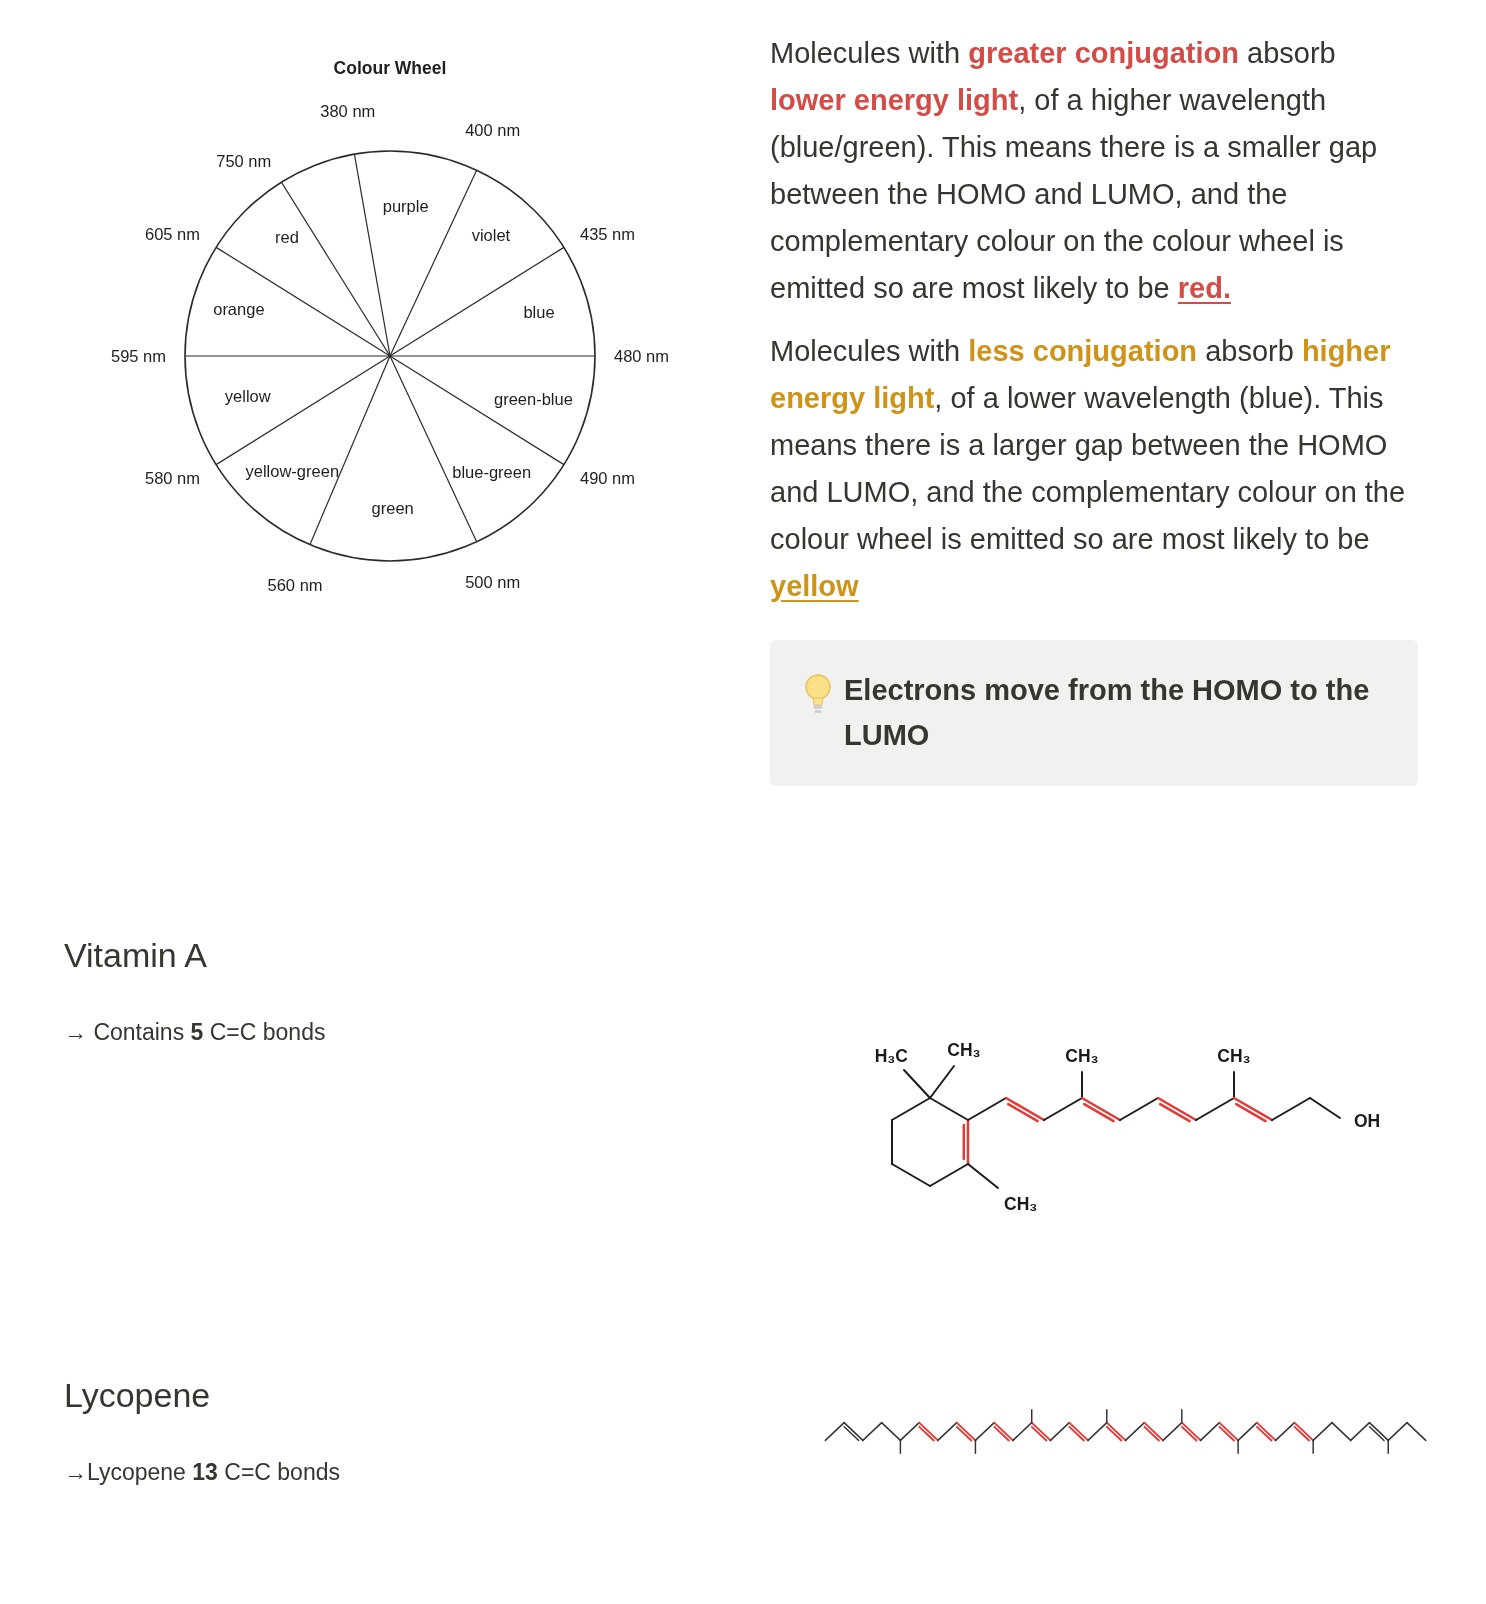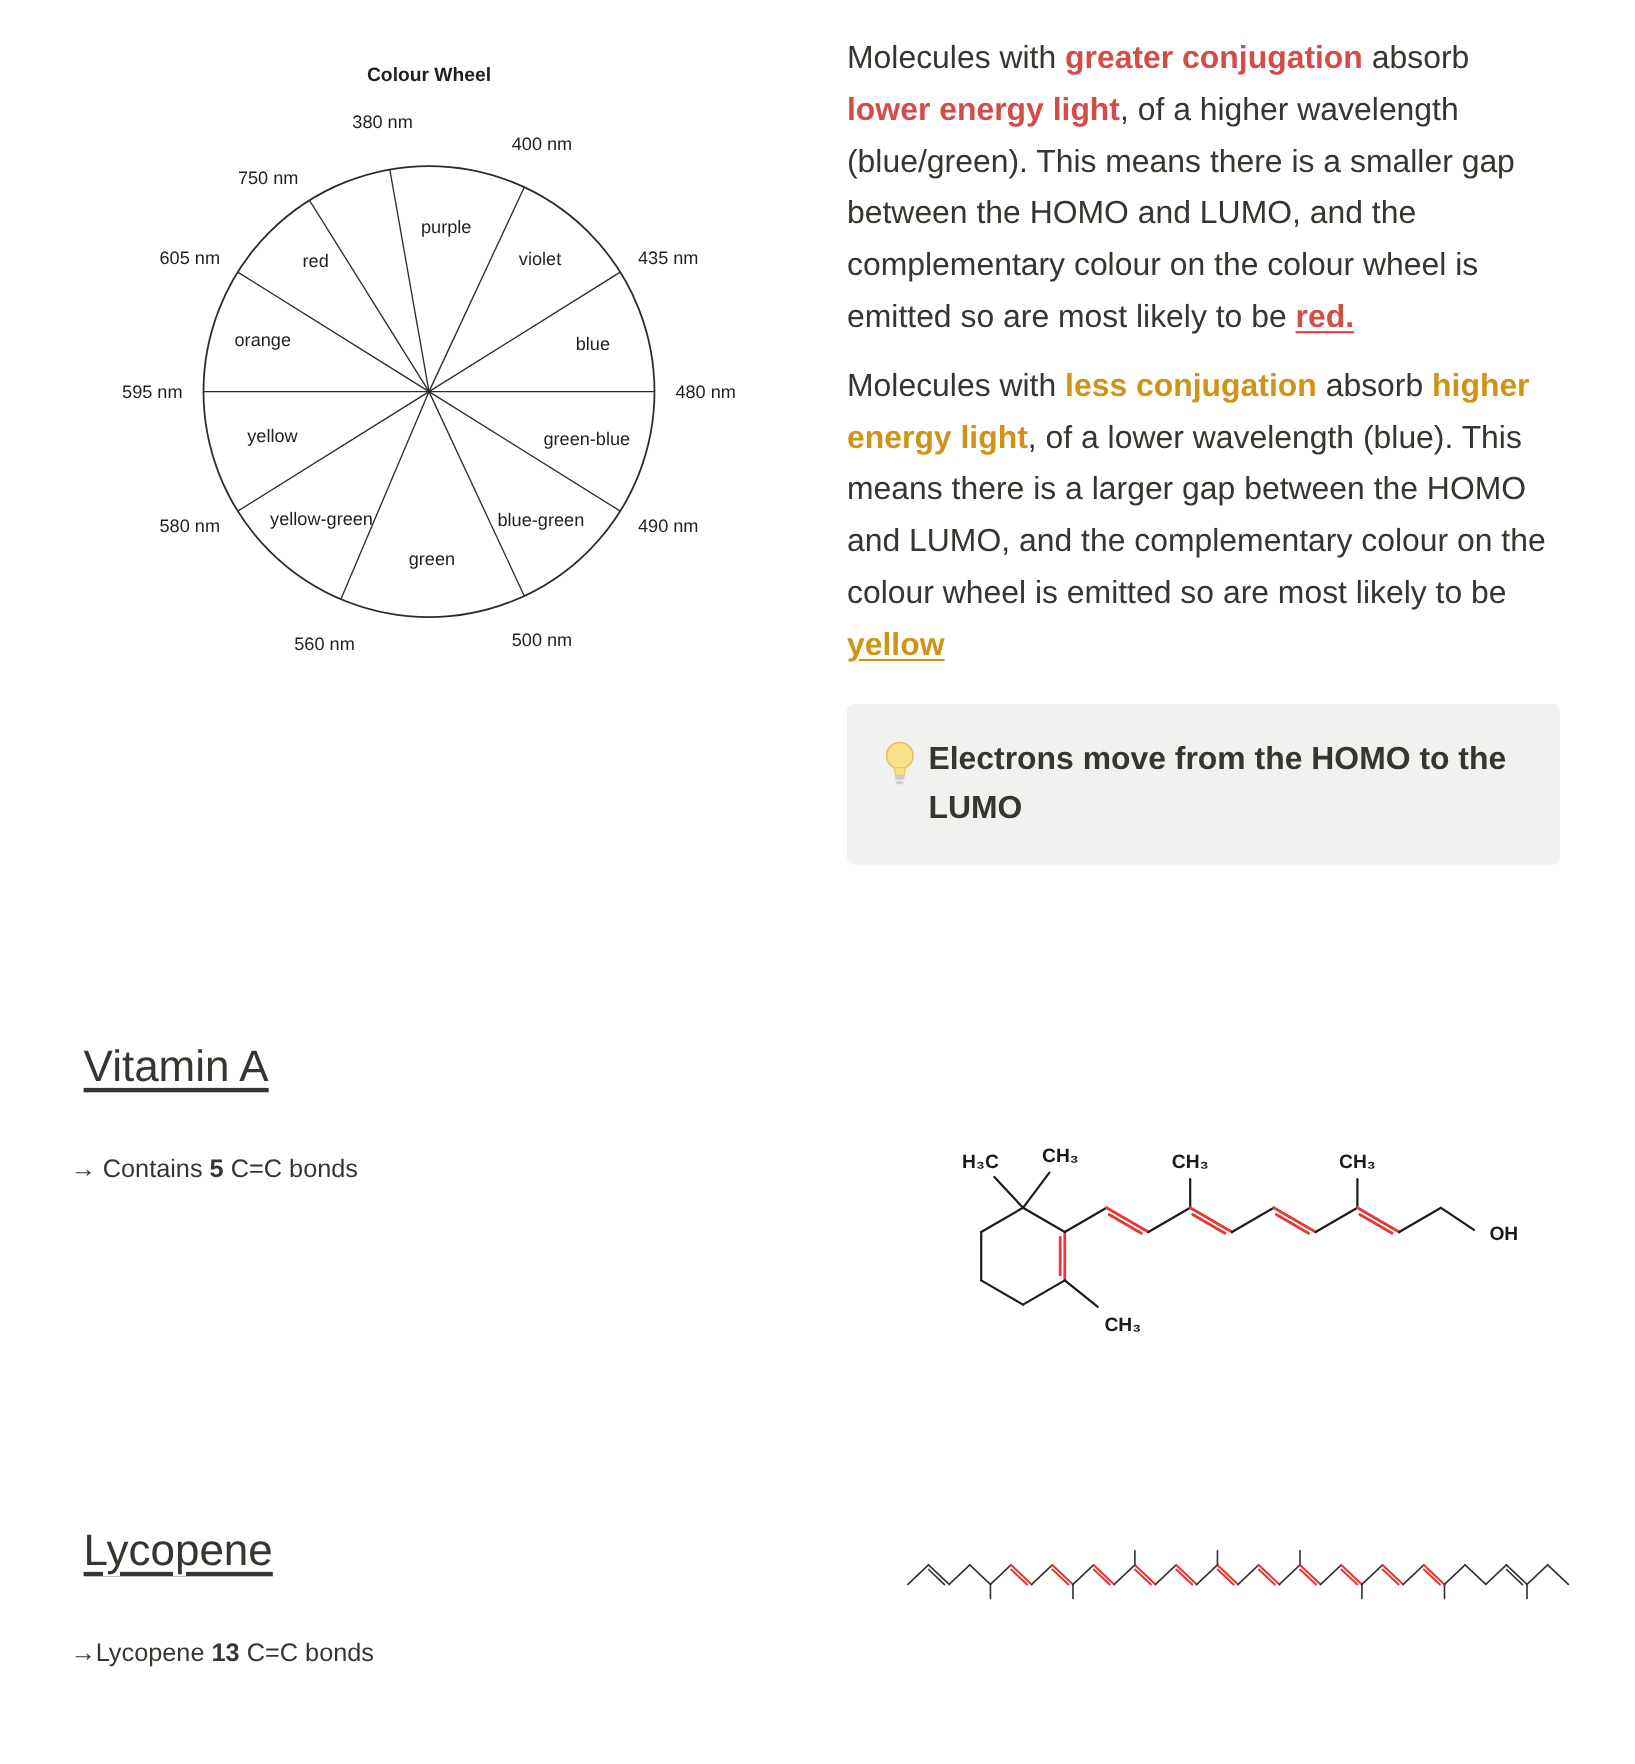--- a/index.html
+++ b/index.html
@@ -36,22 +36,22 @@
     align-items:flex-start;
   }
   .callout-text{font-weight:700;font-size:29px;line-height:1.55;}
   .bulb{flex:none;width:36px;height:46px;display:inline-block;margin-top:4px;}
   .section-row{display:flex;align-items:flex-start;}
   .vitamin-row{margin-top:150px;}
   .lyco-row{margin-top:140px;}
   .section-left{flex:none;width:780px;padding-left:64px;}
   .section-right{flex:1;}
   .heading{
-    font-size:40px;font-weight:400;margin:12px;
-    text-decoration:underline;text-underline-offset:6px;
+    font-size:34px;font-weight:400;margin:0;
+    text-underline-offset:6px;
     display:inline-block;
   }
   .bullet{font-size:23px;margin:26px 0 0 0;}
   .bullet.first{margin-top:44px;}
   .mol-vitamin{width:580px;height:230px;display:block;margin:70px 0 0 60px;}
   .mol-lyco{width:625px;height:79px;display:block;margin:18px 0 0 36px;}
   svg text{font-family:"Liberation Sans","DejaVu Sans",sans-serif;}
 </style>
 </head>
 <body>

